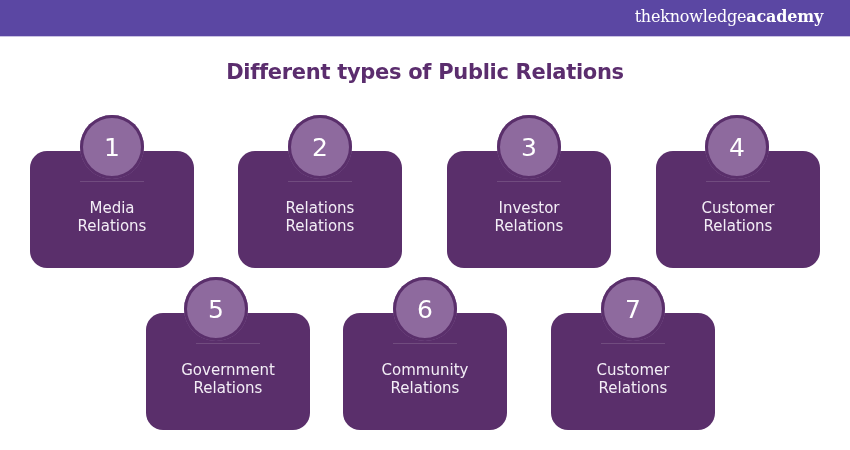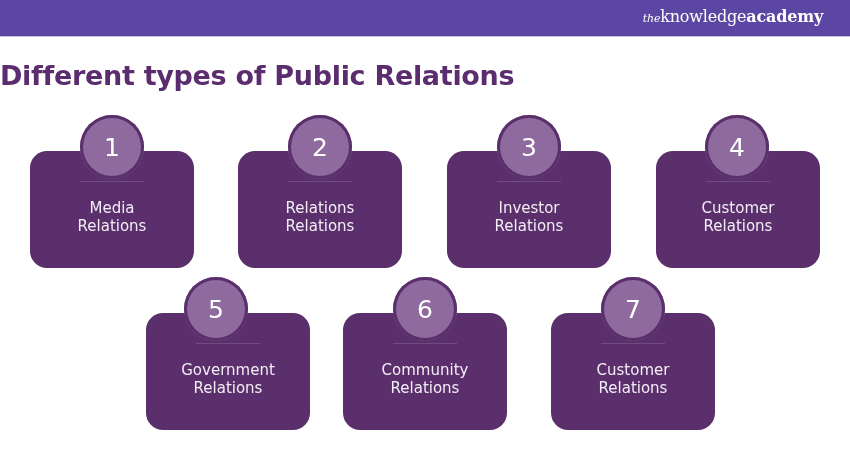--- a/index.html
+++ b/index.html
@@ -11,25 +11,25 @@
   .header {
     position: absolute; left: 0; top: 0; width: 850px; height: 36px;
     background: #5b47a3;
     border-bottom: 1px solid #c9c2e2;
   }
   .brand {
     position: absolute; right: 27px; top: 7px;
     color: #ffffff; font-family: "DejaVu Serif", "Liberation Serif", serif;
     font-size: 16px; letter-spacing: -0.2px;
   }
-  .brand .the { font-style: italic; font-size: 11px; }
+  .brand .the { font-size: 16px; }
   .brand .acad { font-weight: bold; }
   .title {
-    position: absolute; left: 0; top: 60px; width: 850px; 
-    color: #5b2d6e; font-weight: bold; font-size: 27px;
+    position: absolute; left: 0; top: 60px; width: 850px; text-align: center;
+    color: #5b2d6e; font-weight: bold; font-size: 21px;
     font-family: "DejaVu Sans", "Liberation Sans", sans-serif;
     letter-spacing: -0.3px;
   }
   .card {
     position: absolute; width: 164px; height: 117px;
     background: #5a2f6b; border-radius: 17px;
   }
   .card .divider {
     position: absolute; left: 50px; right: 50px; top: 30px; height: 1px;
     background: rgba(255,255,255,0.14);

